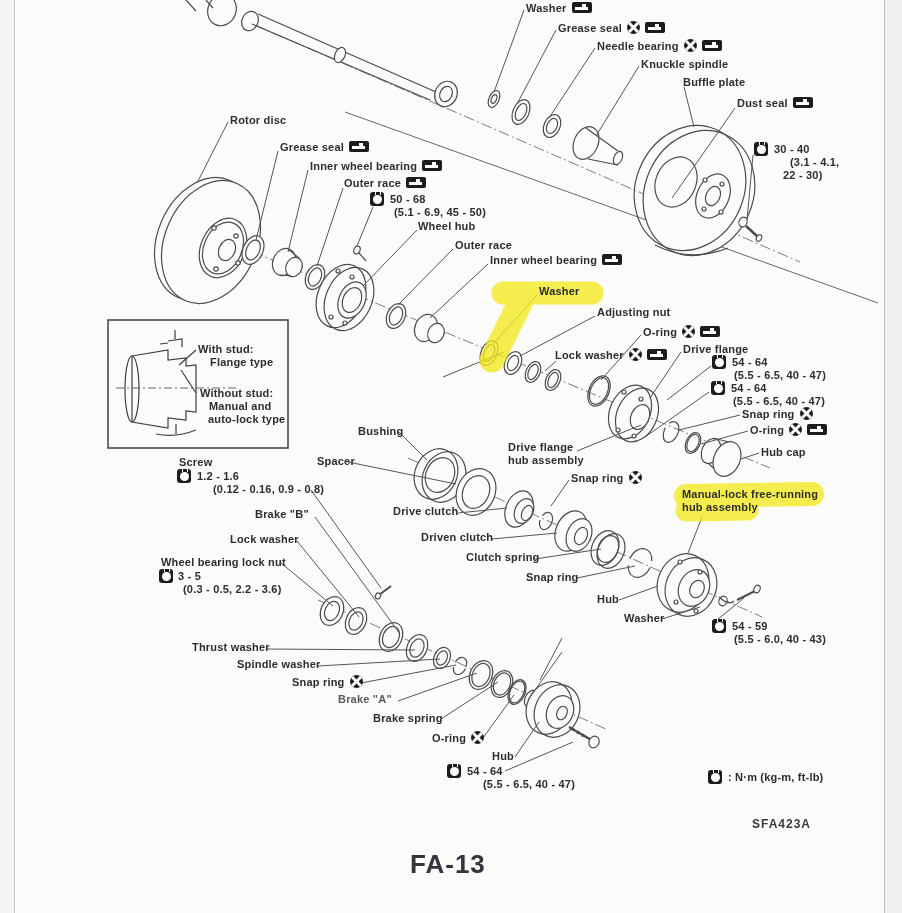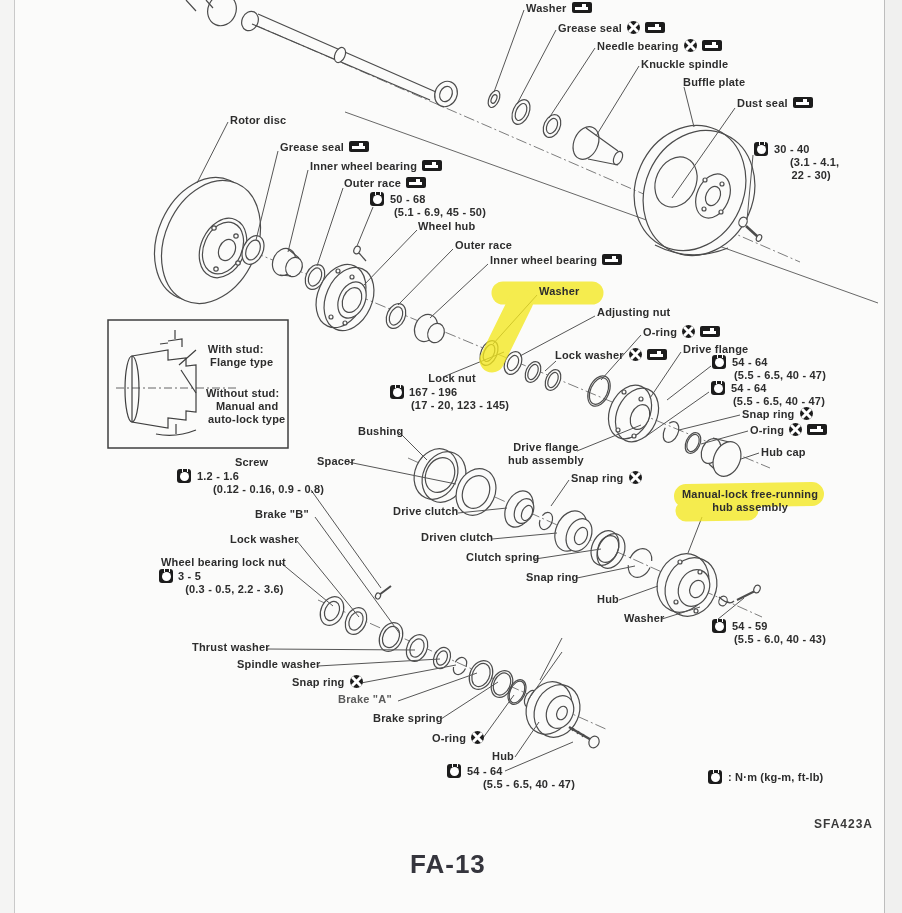--- a/index.html
+++ b/index.html
@@ -1,20 +1,20 @@
 <!DOCTYPE html>
 <html><head>
 <meta charset="utf-8">
 <style>
   html,body{margin:0;padding:0;background:#e8e8e8;}
   .page{position:relative;width:902px;height:913px;background:#fbfbfa;overflow:hidden;
         font-family:"Liberation Sans","DejaVu Sans",sans-serif;}
   svg.art{position:absolute;left:0;top:0;z-index:1;}
   .lbl{position:absolute;z-index:3;font-size:11px;font-weight:700;color:#2d2d2d;
-       white-space:nowrap;letter-spacing:.2px;line-height:13px;text-align:center;}
+       white-space:nowrap;letter-spacing:.2px;line-height:13px;}
   .trow{display:flex;align-items:center;gap:6px;}
   .ind20{margin-left:36px}.ind21{margin-left:21px}.ind22{margin-left:22px}
   .ind24{margin-left:24px}.ind29{margin-left:29px}.ml2{margin-left:2px}.ml5{margin-left:5px}
   
   .icx{display:inline-block;width:13px;height:13px;border-radius:50%;background:#1c1c1c;
        position:relative;overflow:hidden;vertical-align:-2px;margin-left:5px;flex:none;}
   .icx::before,.icx::after{content:"";position:absolute;left:-2px;right:-2px;top:5px;height:3px;
        background:#fff;transform:rotate(45deg);}
   .icx::after{transform:rotate(-45deg);}
   
@@ -326,28 +326,20 @@
         <span class="ict"></span>
         <span>54 - 64</span>
       </div>
   <div class="ind22">(5.5 - 6.5, 40 - 47)</div>
 </div>
 
 <div class="lbl" style="left:742px;top:407px"><span>Snap ring</span><span class="icx"></span></div>
 <div class="lbl" style="left:750px;top:423px"><span>O-ring</span><span class="icx"></span><span class="icg"></span></div>
 <div class="lbl" style="left:761px;top:446px"><span>Hub cap</span></div>
 
-<div class="lbl" style="left:390px;top:372px">
-  <div class="ml5">Lock nut</div>
-  <div class="trow" style="gap:5px">
-        <span class="ict"></span>
-        <span>167 - 196</span>
-      </div>
-  <div class="ind21">(17 - 20, 123 - 145)</div>
-</div>
 
 <div class="lbl" style="left:358px;top:425px"><span>Bushing</span></div>
 <div class="lbl" style="left:317px;top:455px"><span>Spacer</span></div>
 <div class="lbl" style="left:508px;top:441px">
       <div>Drive flange</div>
       <div>hub assembly</div>
     </div>
 <div class="lbl" style="left:571px;top:471px"><span>Snap ring</span><span class="icx"></span></div>
 <div class="lbl" style="left:393px;top:505px"><span>Drive clutch</span></div>
 <div class="lbl" style="left:682px;top:488px">
@@ -415,16 +407,16 @@
       <div style="margin-left:9px">Manual and</div>
       <div style="margin-left:8px">auto-lock type</div>
     </div>
 
 <div class="lbl" style="left:708px;top:770px">
   <div class="trow">
         <span class="ict"></span>
         <span>: N·m (kg-m, ft-lb)</span>
       </div>
 </div>
-<div class="code" style="left:814px;top:817px">SFA423A</div>
+<div class="code" style="left:752px;top:817px">SFA423A</div>
 <div class="pageno" style="left:410px;top:849px">FA-13</div>
 
 </div>
 
 </body></html>

